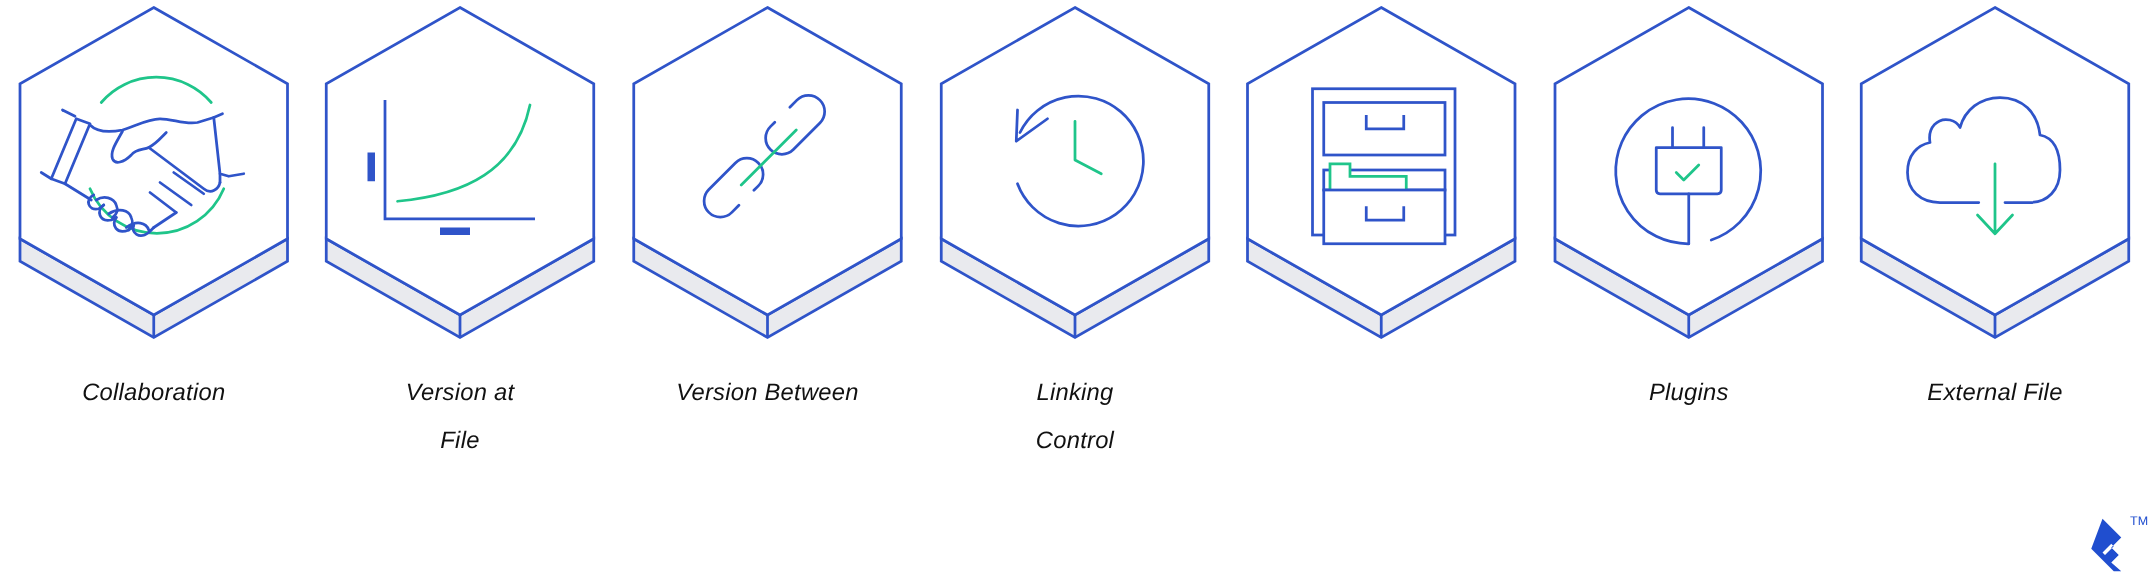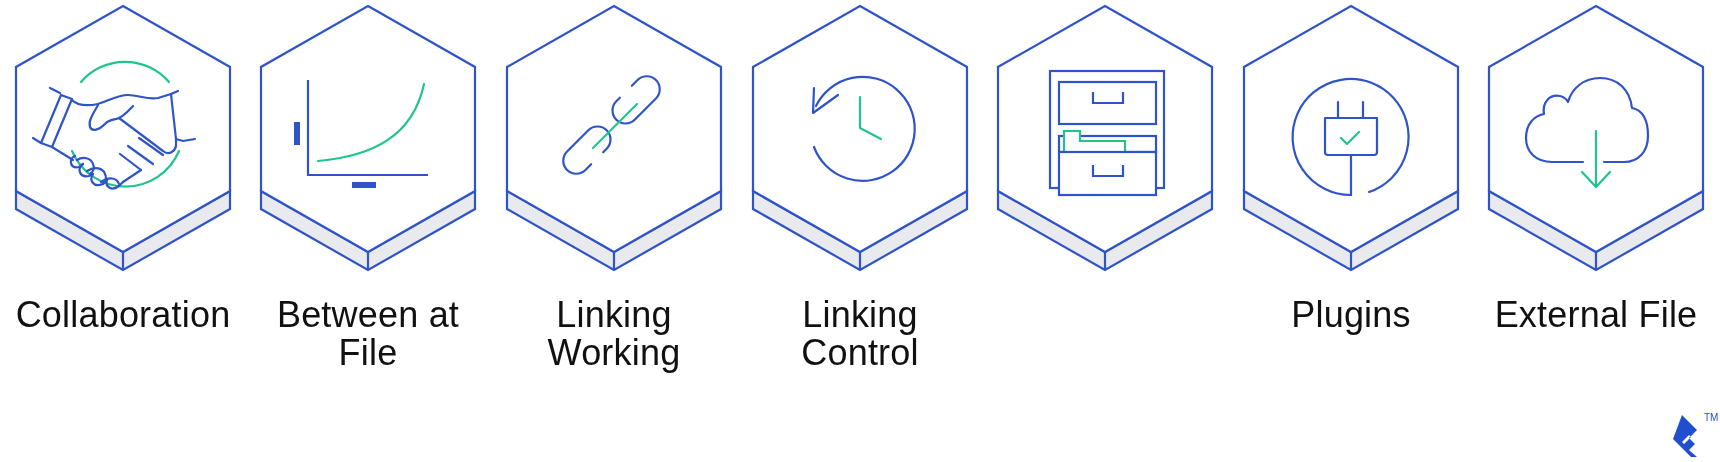--- a/index.html
+++ b/index.html
@@ -2,22 +2,23 @@
 <html><head>
 <meta charset="utf-8">
 <style>
   html, body { margin: 0; padding: 0; background: #ffffff; }
   body { width: 1720px; height: 462px; position: relative; overflow: hidden; font-family: "Liberation Sans", "DejaVu Sans", sans-serif; }
   #stage { position: absolute; left: 0; top: 0; width: 1720px; height: 462px; }
   svg.art { position: absolute; left: 0; top: 0; }
   .labels { position: absolute; left: 0; top: 0; width: 1720px; height: 462px; }
   .label {
     position: absolute; top: 296px; width: 245px; margin-left: -122.5px;
-    text-align: center; color: #111111; font-size: 36px; line-height: 38px;
+    text-align: center; color: #111111; font-size: 19px; line-height: 38px;
     letter-spacing: 0.2px;
+    font-style: italic;
   }
   .label span { display: block; }
   .tm { position: absolute; left: 1704px; top: 412px; font-size: 10px; color: #204ecf; font-family: "Liberation Sans", sans-serif; text-align: right; }
 </style>
 </head>
 <body>
 
 <div id="stage">
   <svg class="art" width="1720" height="462" viewBox="0 0 1720 462" xmlns="http://www.w3.org/2000/svg">
     <defs>
@@ -128,25 +129,25 @@
     <g transform="translate(1673,415)">
       <path d="M 9,0 L 24,15 L 16,23 L 22,29 L 16,35 L 24,42 L 18,42 L 0,24 Z M 9,27 L 16,20 L 18,22 L 11,29 Z" fill="#204ecf" fill-rule="evenodd"></path>
     </g>
   </svg>
 
   <div class="labels">
     <div class="label" style="left:123px">
       <span>Collaboration</span>
     </div>
     <div class="label" style="left:368px">
-      <span>Between at</span>
+      <span>Version at</span>
       <span>File</span>
     </div>
     <div class="label" style="left:614px">
-      <span>Linking Working</span>
+      <span>Version Between</span>
     </div>
     <div class="label" style="left:860px">
       <span>Linking</span>
       <span>Control</span>
     </div>
     <div class="label" style="left:1351px">
       <span>Plugins</span>
     </div>
     <div class="label" style="left:1596px">
       <span>External File</span>

